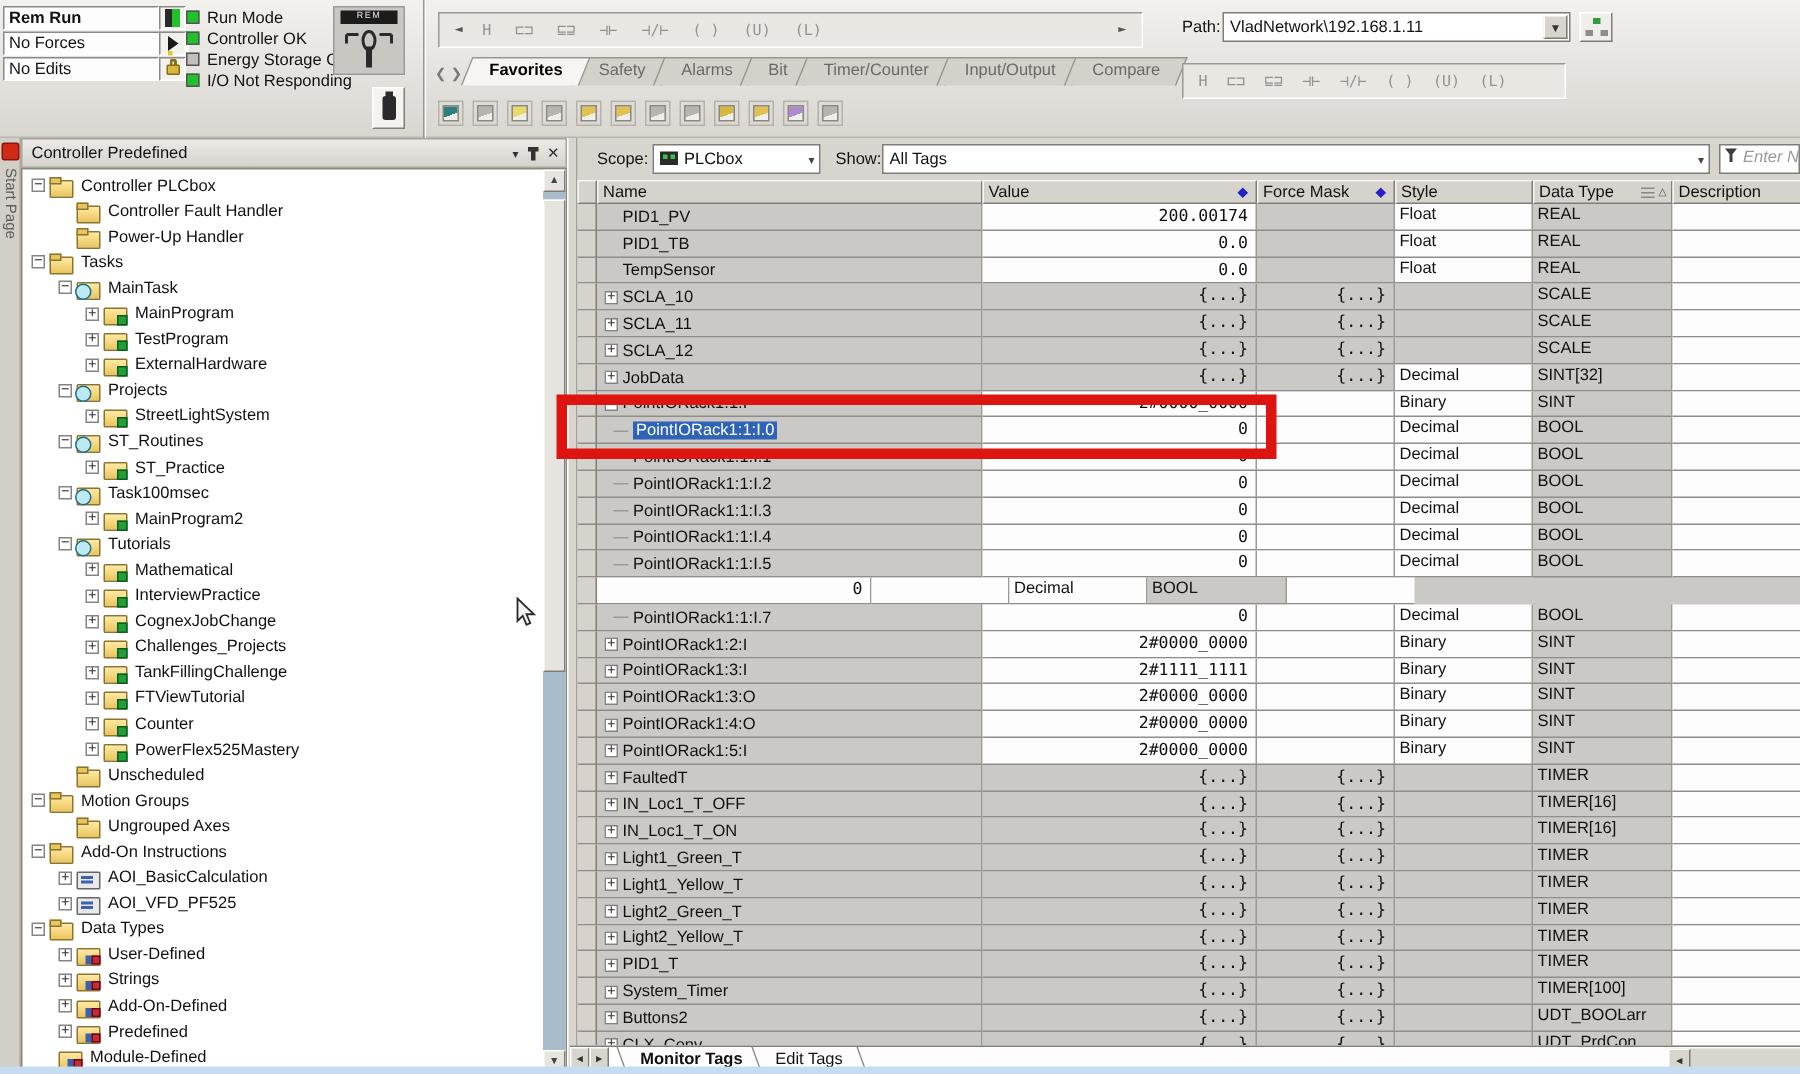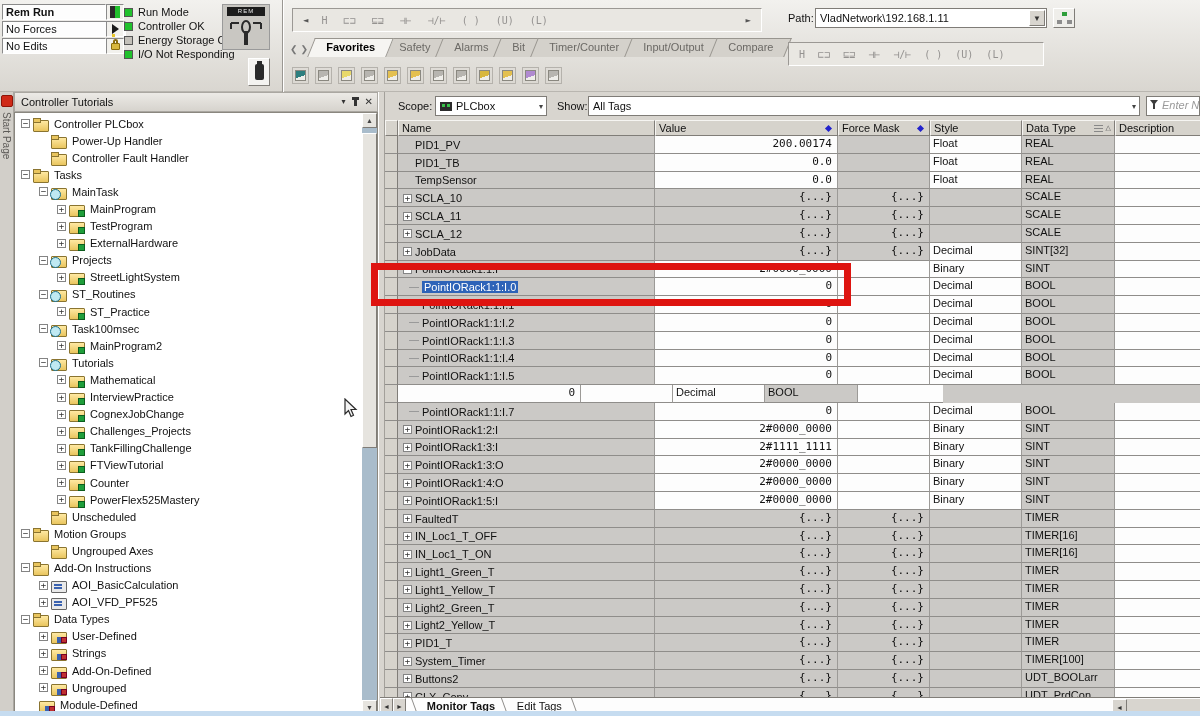--- a/index.html
+++ b/index.html
@@ -247,43 +247,43 @@
       </span>
   </div>
 </div>
 
 <div id="startstrip">
   <div id="starticon"></div>
   <div id="startlabel">Start Page</div>
 </div>
 
 <div id="orghead">
-  <span>Controller Tutorials</span>
+  <span>Controller Predefined</span>
   <span class="btns">
     <span style="font-size:8px">▾</span>
     <span class="pin"></span>
     <span style="font-size:10px">✕</span>
   </span>
 </div>
 <div id="orgbody">
   <div id="tree">
       <div class="titem" style="padding-left: 6px;">
         <span class="texp">−</span>
         <span class="ti"></span>
         <span class="tlabel">Controller PLCbox</span>
       </div>
       <div class="titem" style="padding-left: 24px;">
         <span style="width: 12px; flex: 0 0 auto;"></span>
         <span class="ti"></span>
-        <span class="tlabel">Power-Up Handler</span>
+        <span class="tlabel">Controller Fault Handler</span>
       </div>
       <div class="titem" style="padding-left: 24px;">
         <span style="width: 12px; flex: 0 0 auto;"></span>
         <span class="ti"></span>
-        <span class="tlabel">Controller Fault Handler</span>
+        <span class="tlabel">Power-Up Handler</span>
       </div>
       <div class="titem" style="padding-left: 6px;">
         <span class="texp">−</span>
         <span class="ti"></span>
         <span class="tlabel">Tasks</span>
       </div>
       <div class="titem" style="padding-left: 24px;">
         <span class="texp">−</span>
         <span class="ti clock"></span>
         <span class="tlabel">MainTask</span>
@@ -424,21 +424,21 @@
         <span class="tlabel">Strings</span>
       </div>
       <div class="titem" style="padding-left: 24px;">
         <span class="texp">+</span>
         <span class="ti dt"></span>
         <span class="tlabel">Add-On-Defined</span>
       </div>
       <div class="titem" style="padding-left: 24px;">
         <span class="texp">+</span>
         <span class="ti dt"></span>
-        <span class="tlabel">Ungrouped</span>
+        <span class="tlabel">Predefined</span>
       </div>
       <div class="titem" style="padding-left: 24px;">
         <span class="ti dt"></span>
         <span class="tlabel">Module-Defined</span>
       </div>
     </div>
   <div class="sb" style="left:347px;top:0;width:16px;height:602px"></div>
   <div class="sbbtn" style="left:347px;top:0">▲</div>
   <div class="sbthumb" style="left:347px;top:20px;height:315px"></div>
   <div class="sbbtn" style="left:347px;top:587px">▼</div>

